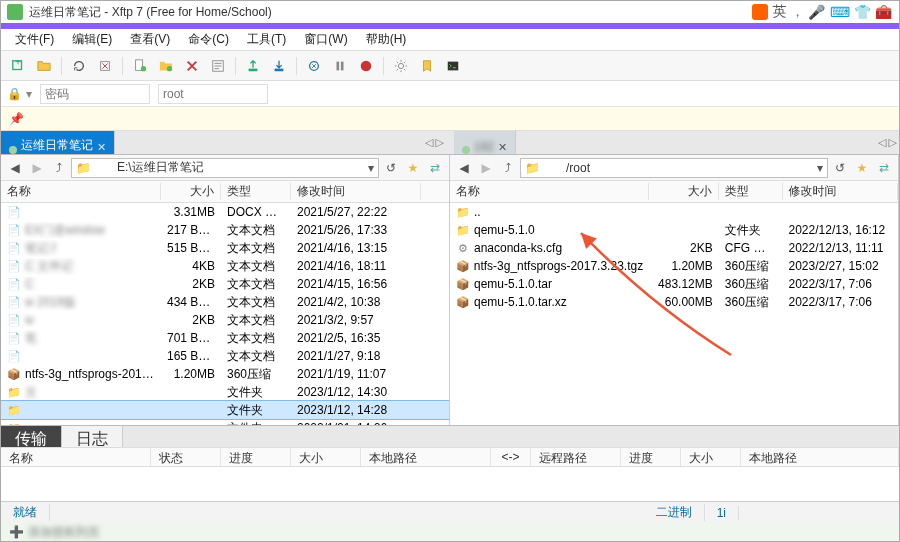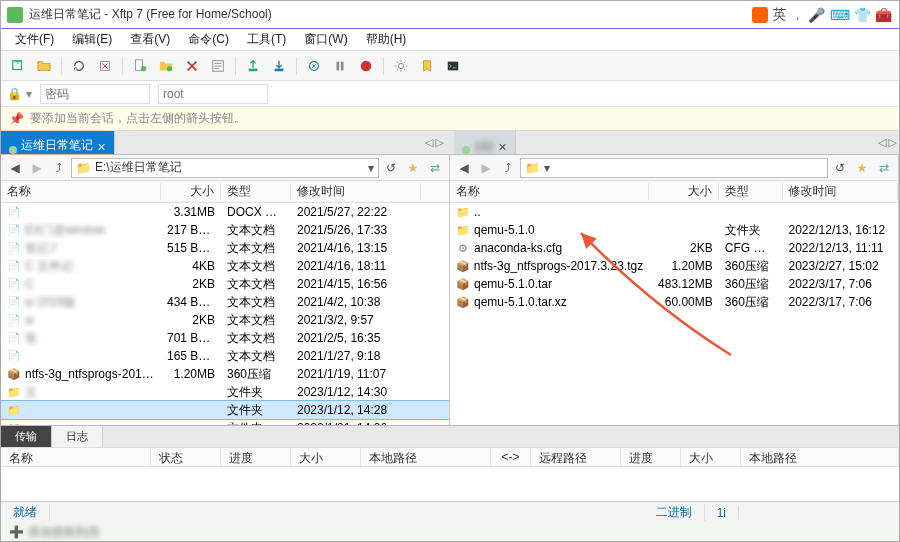--- a/index.html
+++ b/index.html
@@ -1,17 +1,17 @@
 <!DOCTYPE html>
 <html><head>
 <meta charset="utf-8">
 <style>
   * { box-sizing: border-box; margin: 0; padding: 0; font-family: "Microsoft YaHei", Tahoma, sans-serif; font-size: 12px; }
   body { background: #f0f0f0; width: 900px; height: 542px; overflow: hidden; display: flex; flex-direction: column; border: 1px solid #aaa;}
-  .titlebar { background: #fff; height: 28px; display: flex; align-items: center; padding: 0 6px; border-bottom: 1px solid #8b5cf6; }
+  .titlebar { background: #fff; height: 28px; display: flex; align-items: center; padding: 0 6px; border-bottom: 6px solid #8b5cf6; }
   .titlebar .app-icon { width: 16px; height: 16px; background: #5db85d; border-radius: 2px; margin-right: 6px; }
   .titlebar .title-text { flex: 0 0 auto; color: #333; }
   .titlebar .spacer { flex: 1; }
   .ime-icons { display: flex; gap: 4px; align-items: center; }
   .ime-icons span { font-size: 14px; color: #09c; }
   .ime-sogou { width: 16px; height: 16px; background: #ff6000; border-radius: 3px; display:inline-block;}
   .ime-icons .red { color: #d9534f; }
   .menubar { background: #fff; height: 22px; display: flex; align-items: center; padding: 0 6px; gap: 2px; border-bottom: 1px solid #ddd;}
   .menubar .menu-item { padding: 2px 8px; color: #222; cursor: default; }
   .toolbar { background: #f7f7f7; height: 30px; display: flex; align-items: center; padding: 0 6px; gap: 4px; border-bottom: 1px solid #ddd;}
@@ -34,37 +34,37 @@
   .tab .close { font-size: 11px; opacity: .8; }
   .tab-nav { position: absolute; right: 2px; top: 0; height: 100%; display: flex; align-items: center; gap: 2px; color: #777; }
   .tab-nav span { cursor: pointer; font-size: 11px;}
   .panes { flex: 1; display: flex; overflow: hidden; background: #fff;}
   .pane { flex: 1; display: flex; flex-direction: column; border-right: 1px solid #ccc; min-width: 0;}
   .pane:last-child { border-right: none; }
   .pane-toolbar { height: 26px; display: flex; align-items: center; padding: 0 4px; gap: 2px; background: #f7f7f7; border-bottom: 1px solid #ddd;}
   .pane-toolbar .nav { width: 20px; text-align: center; color: #555; cursor: pointer; }
   .path-field { flex: 1; display: flex; align-items: center; height: 20px; border: 1px solid #bfbfbf; background: #fff; padding: 0 4px; min-width: 0;}
   .path-field .folder-icon { color: #f5c84c; margin-right: 4px; font-size: 12px;}
-  .path-field .path-text { flex: 1; color: #333; white-space: nowrap; overflow: hidden; }
+  .path-field .path-text { flex: 1; color: #333; white-space: nowrap; overflow: hidden; margin-left: 22px; }
   .path-field .dd { color: #555; }
   .mini-btn { width: 20px; text-align: center; color: #555; cursor: pointer;}
   .file-header { height: 22px; display: flex; align-items: center; background: #fafafa; border-bottom: 1px solid #ddd; color: #333;}
   .file-header .col { padding: 0 6px; border-right: 1px solid #e4e4e4; overflow: hidden; white-space: nowrap;}
   .file-list { flex: 1; overflow: auto; background: #fff;}
   .row { height: 18px; display: flex; align-items: center; padding: 0 0; cursor: default;}
   .row.selected { background: #cde8ff; outline: 1px solid #7fbce9;}
   .cell { padding: 0 6px; overflow: hidden; white-space: nowrap; text-overflow: ellipsis; }
   .icon { width: 14px; height: 14px; margin-right: 4px; display: inline-flex; align-items: center; justify-content: center; font-size: 11px;}
   .icon.folder { color: #f5b93a; }
   .icon.file { color: #6aa2d8; }
   .icon.archive { color: #d98f3e; }
   .icon.cfg { color: #888; }
   .blur { color: transparent; text-shadow: 0 0 5px rgba(0,0,0,.5); }
   .transfer-tabs { height: 22px; display: flex; background: #e8e8e8; border-top: 1px solid #bbb; }
-  .ttab { padding: 3px 14px; font-size: 11px; border-right: 1px solid #ccc;}
+  .ttab { padding: 3px 14px; font-size: 16px; border-right: 1px solid #ccc;}
   .ttab.active { background: #444; color: #fff; }
   .ttab.inactive { background: #f3f3f3; color: #333;}
   .transfer-header { height: 20px; display: flex; background: #fafafa; border-top: 1px solid #ddd; border-bottom: 1px solid #ddd;}
   .transfer-header .col, .status-bar .col { padding: 2px 8px; border-right: 1px solid #e4e4e4; color: #333;}
   .transfer-body { height: 34px; background: #fff; }
   .status-bar { height: 22px; display: flex; align-items: center; background: #f3f3f3; border-top: 1px solid #ccc; color: #0369a1;}
   .status-bar .seg { padding: 0 12px; border-right: 1px solid #ddd;}
   .status-bar .flex { flex: 1;}
   .bottom-hint { height: 18px; background: #eef6ee; color: #5a8a5a; padding: 0 8px; display: flex; align-items: center;}
   
@@ -209,21 +209,20 @@
 
 <div class="addressbar">
   <span class="lock-icon">🔒</span>
   <span style="color:#888">▾</span>
   <input class="auth-input" type="password" placeholder="密码" style="">
   <input class="auth-input" placeholder="root" style="">
 </div>
 
 <div class="hintbar">
   <span class="hint-icon">📌</span>
-  <span>要添加当前会话，点击左侧的箭头按钮。</span>
 </div>
 
 <div class="tabrow">
   <div class="left-half">
     <div class="tab active">
       <span class="dot"></span>
       <span>运维日常笔记</span>
       <span class="close">✕</span>
     </div>
     <div class="tab-nav">
@@ -388,20 +387,21 @@
       </div>
   </div>
 
   <div class="pane R">
     <div class="pane-toolbar">
       <span class="nav">◀</span>
       <span class="nav" style="color:#bbb">▶</span>
       <span class="nav">⤴</span>
       <div class="path-field">
         <span class="folder-icon">📁</span>
+        <span class="path-text">/root</span>
         <span class="dd">▾</span>
       </div>
       <span class="mini-btn">↺</span>
       <span class="mini-btn" style="color:#e6b84a">★</span>
       <span class="mini-btn" style="color:#5a9">⇄</span>
     </div>
     <div class="file-header">
       <div class="col c-name">名称</div>
       <div class="col c-size">大小</div>
       <div class="col c-type">类型</div>

